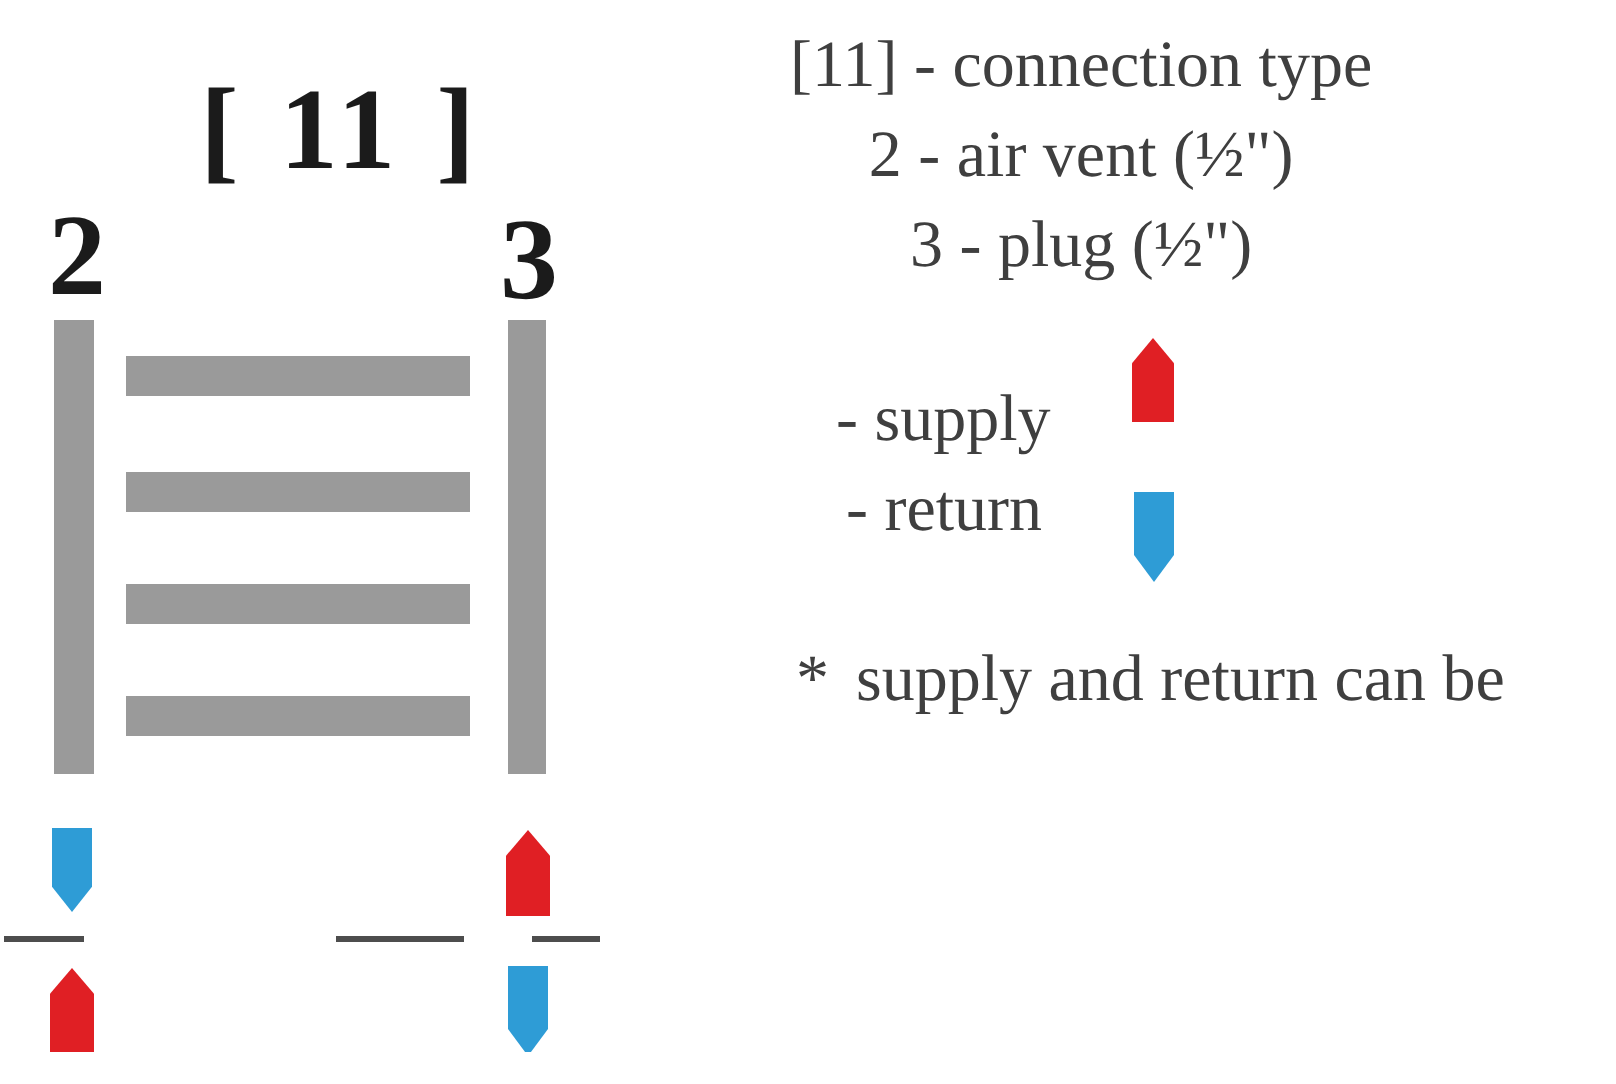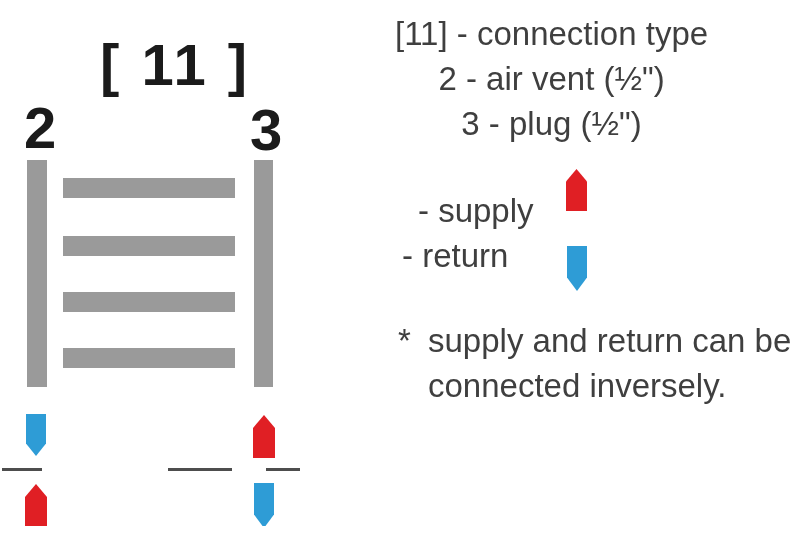--- a/index.html
+++ b/index.html
@@ -1,21 +1,21 @@
 <!DOCTYPE html>
 <html><head>
 <meta charset="utf-8">
 <style>
   html, body { margin: 0; padding: 0; background: #ffffff; }
   .canvas {
     position: relative;
     width: 808px;
     height: 526px;
     background: #ffffff;
-    font-family: Liberation Sans, sans-serif;
+    font-family: Liberation Serif, serif;
     overflow: hidden;
   }
   .abs { position: absolute; }
 
   
   .connection-code {
     left: 100px; top: 36px;
     font-size: 58px; font-weight: 700; line-height: 1;
     letter-spacing: 3px;
     color: var(--label-black, #1b1b1b);
@@ -77,21 +77,21 @@
   }
   .legend-lines span { display: block; }
 
   .flow-label {
     font-size: 33px; line-height: 1;
     color: var(--text-dark, #3f3f3f);
     white-space: nowrap;
     margin-left: 21px;
   }
   .flow-label.supply { left: 397px; top: 194px; }
-  .flow-label.return { left: 381px; top: 239px; }
+  .flow-label.return { left: 402px; top: 239px; }
 
   .arr-legend-up   { left: 566px; top: 169px; width: 21px; height: 42px; }
   .arr-legend-down { left: 567px; top: 246px; width: 20px; height: 45px; }
 
   .footnote {
     left: 398px; top: 318px;
     font-size: 33px; line-height: 45px;
     color: var(--text-dark, #3f3f3f);
     display: flex;
     white-space: nowrap;
@@ -132,17 +132,16 @@
 
   <div class="abs flow-label supply">- supply</div>
   <div class="abs arrow-up arr-legend-up"></div>
   <div class="abs flow-label return">- return</div>
   <div class="abs arrow-down arr-legend-down"></div>
 
   <div class="abs footnote">
     <span class="marker">*</span>
     <span>
       <span style="display:block">supply and return can be</span>
-      <span style="display:block">connected inversely.</span>
     </span>
   </div>
 
 </div>
 
 </body></html>

